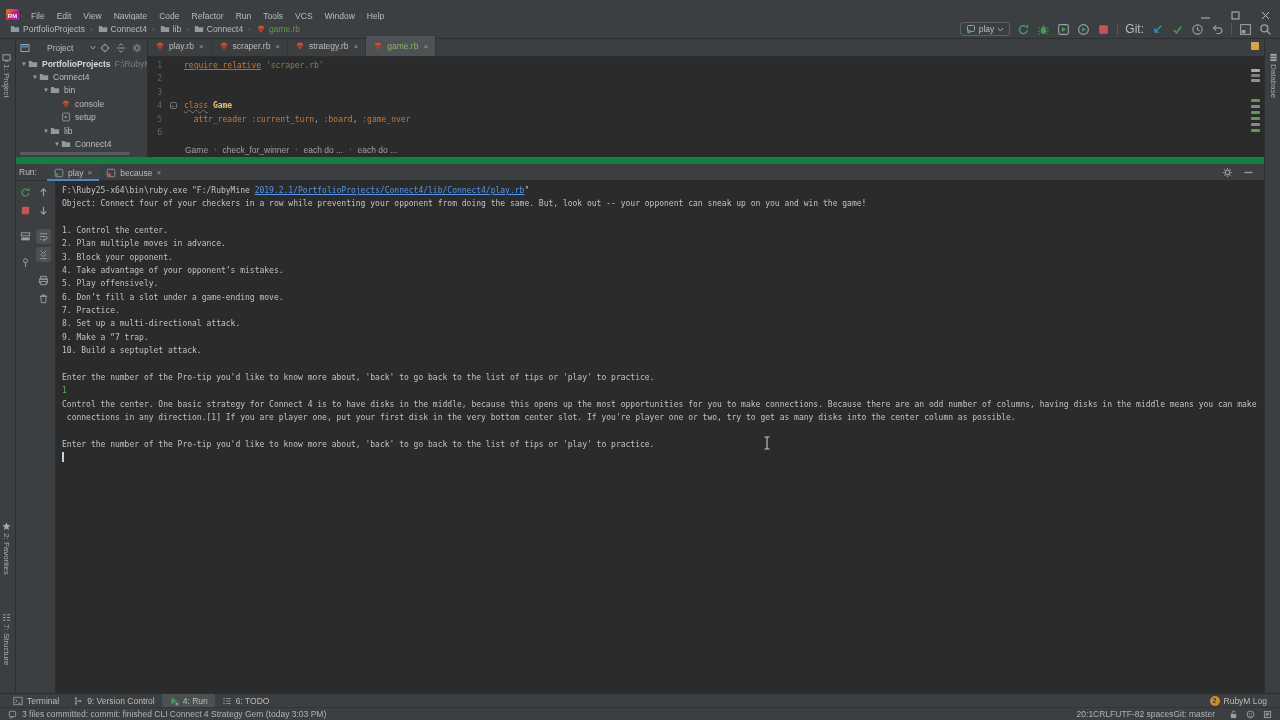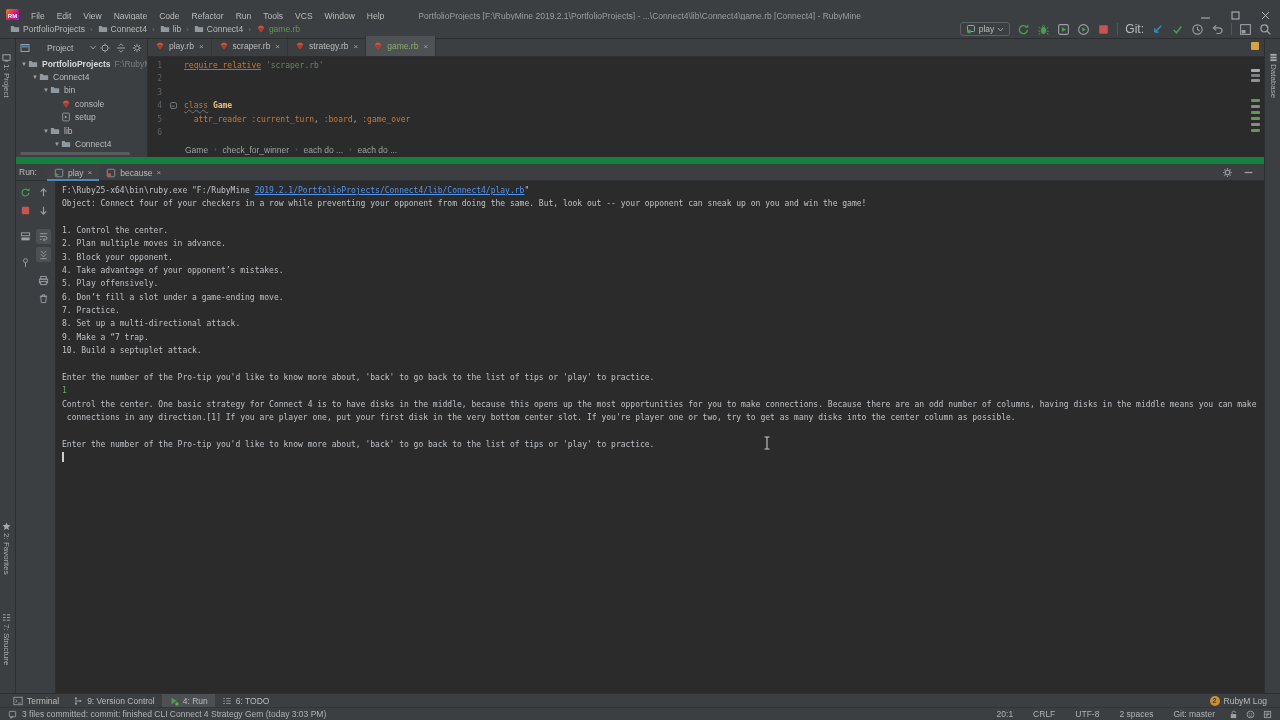--- a/index.html
+++ b/index.html
@@ -138,21 +138,20 @@
         <div class="menu-item">View</div>
         <div class="menu-item">Navigate</div>
         <div class="menu-item">Code</div>
         <div class="menu-item">Refactor</div>
         <div class="menu-item">Run</div>
         <div class="menu-item">Tools</div>
         <div class="menu-item">VCS</div>
         <div class="menu-item">Window</div>
         <div class="menu-item">Help</div>
       </div>
-    <div class="win-title">PortfolioProjects [F:\RubyMine 2019.2.1\PortfolioProjects] - ...\Connect4\lib\Connect4\game.rb [Connect4] - RubyMine</div>
     <div class="win-controls">
       <div class="win-btn">
           <svg width="9" height="9">
             <line x1="0" y1="7" x2="9" y2="7" stroke="#b6b9bb" stroke-width="1"></line>
           </svg>
         </div>
       <div class="win-btn">
           <svg width="9" height="9">
             <rect x="1" y="1" width="7" height="7" fill="none" stroke="#b6b9bb" stroke-width="1"></rect>
           </svg>
@@ -656,21 +655,21 @@
 
   <div class="statusbar">
     <div class="sb-msg">
       <svg viewBox="0 0 10 10">
           <rect x="1.5" y="1.5" width="7" height="6" rx="1" fill="none" stroke="#9aa0a6"></rect>
           <path d="M3.5 7.5 L3 9.2 L5.5 7.5" fill="none" stroke="#9aa0a6"></path>
         </svg>
       <span>3 files committed: commit: finished CLI Connect 4 Strategy Gem (today 3:03 PM)</span>
     </div>
     <div class="sb-right">
-      <div id="status-items" style="display:flex;gap:20px">
+      <div id="status-items" style="display:flex;gap:0">
           <span class="sb-item">20:1</span>
           <span class="sb-item">CRLF</span>
           <span class="sb-item">UTF-8</span>
           <span class="sb-item">2 spaces</span>
           <span class="sb-item">Git: master</span>
         </div>
       <div class="sb-icons">
         <svg viewBox="0 0 10 10">
             <rect x="2" y="4.5" width="6" height="4.5" fill="#9aa0a6"></rect>
             <path d="M3.5 4.5 V3 a1.8 1.8 0 0 1 3.6 0" fill="none" stroke="#9aa0a6"></path>

